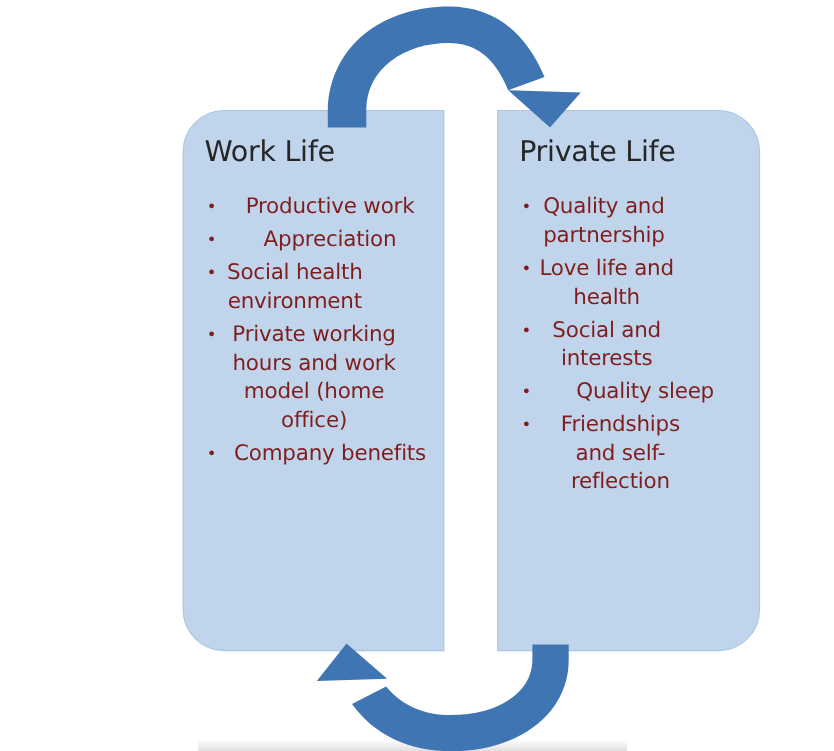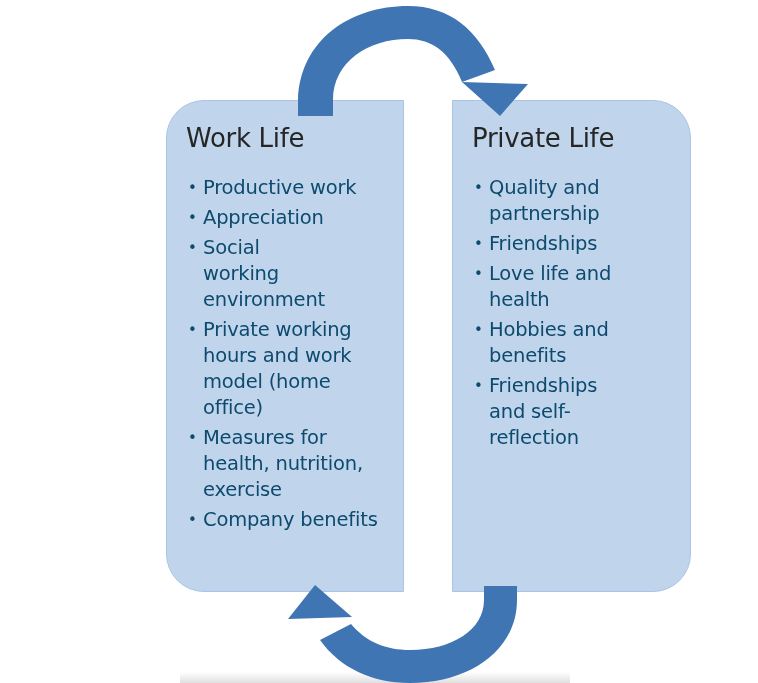--- a/index.html
+++ b/index.html
@@ -9,48 +9,47 @@
          background: linear-gradient(to bottom, rgba(255,255,255,0), rgba(220,220,220,0.9)); }
   .box { position: absolute; top: 100px; height: 492px; background: #c0d5ec;
          border: 1px solid #a9c4e4; box-sizing: border-box; }
   .box-left { left: 166px; width: 238px; border-radius: 38px 0 0 38px; }
   .box-right { left: 412px; width: 239px; border-radius: 0 38px 38px 0; margin-left: 40px; }
   .box h2 { margin: 0; position: absolute; top: 22px; left: 19px; font-weight: normal;
          font-size: 26px; color: #262626; letter-spacing: -0.3px; }
   .box ul { position: absolute; top: 74px; left: 19px; right: 6px; margin: 0; padding: 0;
          list-style: none; }
   .box li { position: relative; padding-left: 17px; font-size: 19.5px; line-height: 26px;
-         color: #0c4a6e; margin-bottom: 4px; letter-spacing: -0.2px; }
+         color: #7f1d1d; margin-bottom: 4px; letter-spacing: -0.2px; text-align: center; }
   .box li::before { content: "\2022"; position: absolute; left: 2px; top: 0; font-size: 15px; }
   svg.arrows { position: absolute; left: 0; top: 0; width: 758px; height: 683px; pointer-events: none; }
 </style>
 </head>
 <body>
 
 <div class="bottom-shadow"></div>
 
 <div class="box box-left">
   <h2>Work Life</h2>
   <ul>
     <li>Productive work</li>
     <li>Appreciation</li>
-    <li style="width:130px">Social working environment</li>
+    <li style="width:130px">Social health environment</li>
     <li style="width:165px">Private working hours and work model (home office)</li>
-    <li style="width:180px">Measures for health, nutrition, exercise</li>
     <li>Company benefits</li>
   </ul>
 </div>
 
 <div class="box box-right">
   <h2>Private Life</h2>
   <ul>
     <li style="width:120px">Quality and partnership</li>
-    <li>Friendships</li>
     <li style="width:125px">Love life and health</li>
-    <li style="width:125px">Hobbies and benefits</li>
+    <li style="width:125px">Social and interests</li>
+    <li>Quality sleep</li>
     <li style="width:150px">Friendships and self-reflection</li>
   </ul>
 </div>
 
 <svg class="arrows" viewBox="0 0 758 683">
 
   <g>
     <path d="M 298 116 L 298 100 C 300 40, 350 6, 408 6 C 450 6, 478 30, 495 70 L 462 82 C 450 52, 432 39, 408 39 C 368 39, 333 62, 333 100 L 333 116 Z" fill="#3f75b2"></path>
     <polygon points="462,82 528,84 500,116" fill="#3f75b2"></polygon>
   </g>

